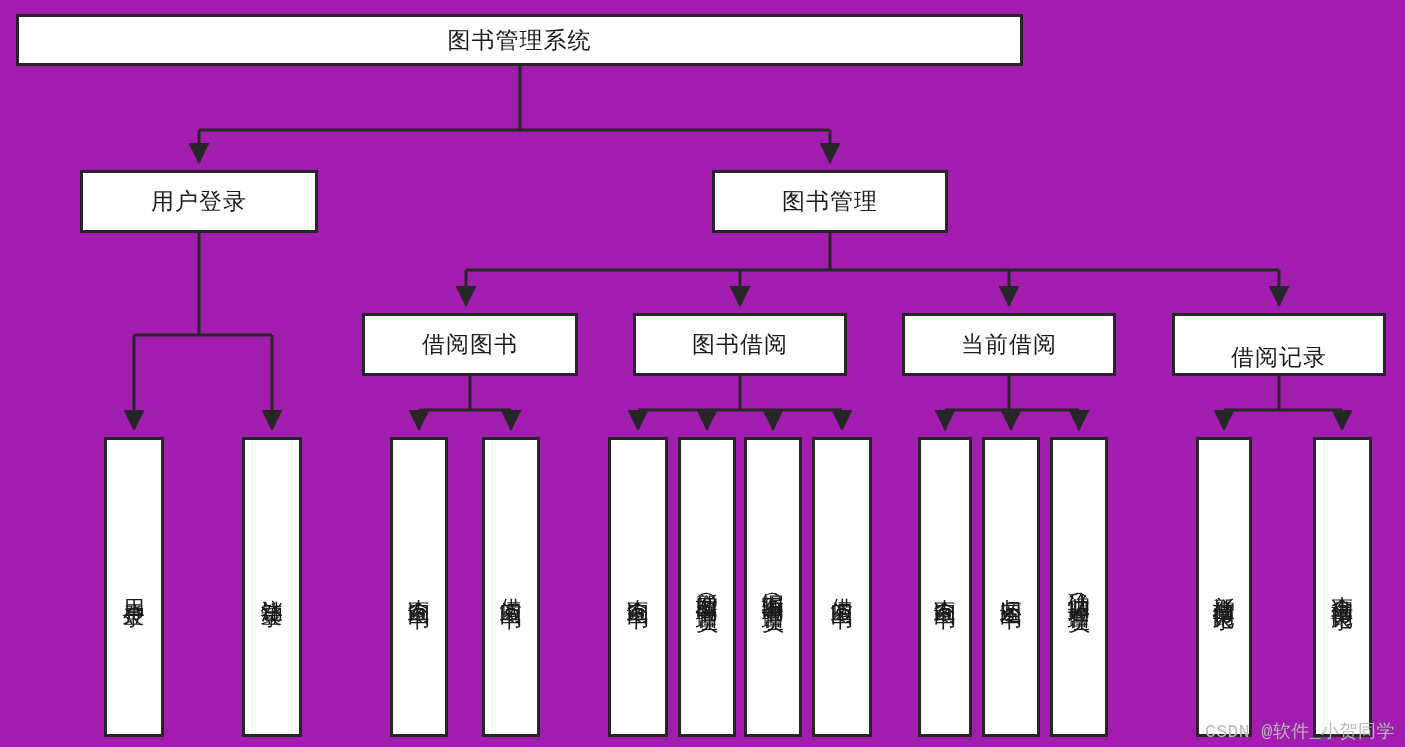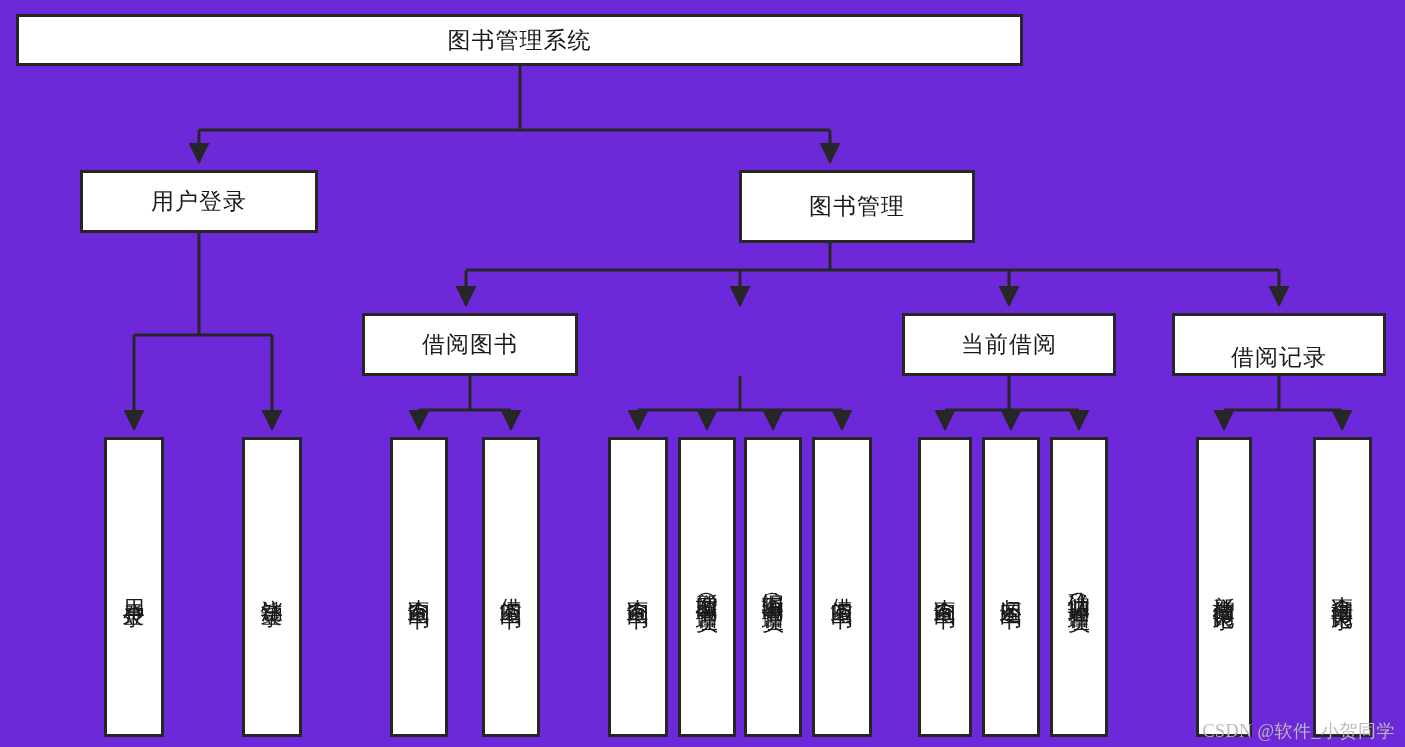--- a/index.html
+++ b/index.html
@@ -7,21 +7,21 @@
     padding: 0;
     background: #ffffff;
   }
   body {
     font-family: "DejaVu Sans", "Liberation Sans", sans-serif;
   }
   #stage {
     position: relative;
     width: 1405px;
     height: 747px;
-    background: #6d28d9;
+    background: #a21caf;
     overflow: hidden;
   }
   svg#wires {
     position: absolute;
     left: 0;
     top: 0;
     width: 1405px;
     height: 747px;
     pointer-events: none;
   }
@@ -54,21 +54,21 @@
     white-space: nowrap;
   }
   #watermark {
     position: absolute;
     right: 10px;
     bottom: 4px;
     font-size: 18px;
     color: #b9b9b9;
     letter-spacing: 0.5px;
     white-space: nowrap;
-    font-family: Liberation Serif, serif;
+    font-family: Liberation Mono, monospace;
   }
 </style>
 </head>
 <body>
 
 <div id="stage">
 
   <svg id="wires" viewBox="0 0 1405 747" xmlns="http://www.w3.org/2000/svg">
     <defs>
       <marker id="arrow" viewBox="0 0 10 10" refX="9" refY="5" markerWidth="7" markerHeight="7" orient="auto-start-reverse">
@@ -119,26 +119,29 @@
     </g>
   </svg>
 
   <div class="node horiz" style="left:16px; top:14px; width:1007px; height:52px;">
     <span class="htext">图书管理系统</span>
   </div>
 
   <div class="node horiz" style="left:80px; top:170px; width:238px; height:63px;">
     <span class="htext">用户登录</span>
   </div>
-  <div class="node horiz" style="left:712px; top:170px; width:236px; height:73px;margin-left:27px;">
+  <div class="node horiz" style="left:712px; top:170px; width:236px; height:63px;">
     <span class="htext">图书管理</span>
   </div>
 
   <div class="node horiz" style="left:362px; top:313px; width:216px; height:63px;">
     <span class="htext">借阅图书</span>
+  </div>
+  <div class="node horiz" style="left:633px; top:313px; width:214px; height:63px;">
+    <span class="htext">图书借阅</span>
   </div>
   <div class="node horiz" style="left:902px; top:313px; width:214px; height:63px;">
     <span class="htext">当前借阅</span>
   </div>
   <div class="node horiz" style="left:1172px; top:313px; width:214px; height:63px;align-items:flex-end;">
     <span class="htext">借阅记录</span>
   </div>
 
   <div class="node vert" style="left:104px; top:437px; width:60px; height:300px;">
     <span class="vtext">用户登录</span>

